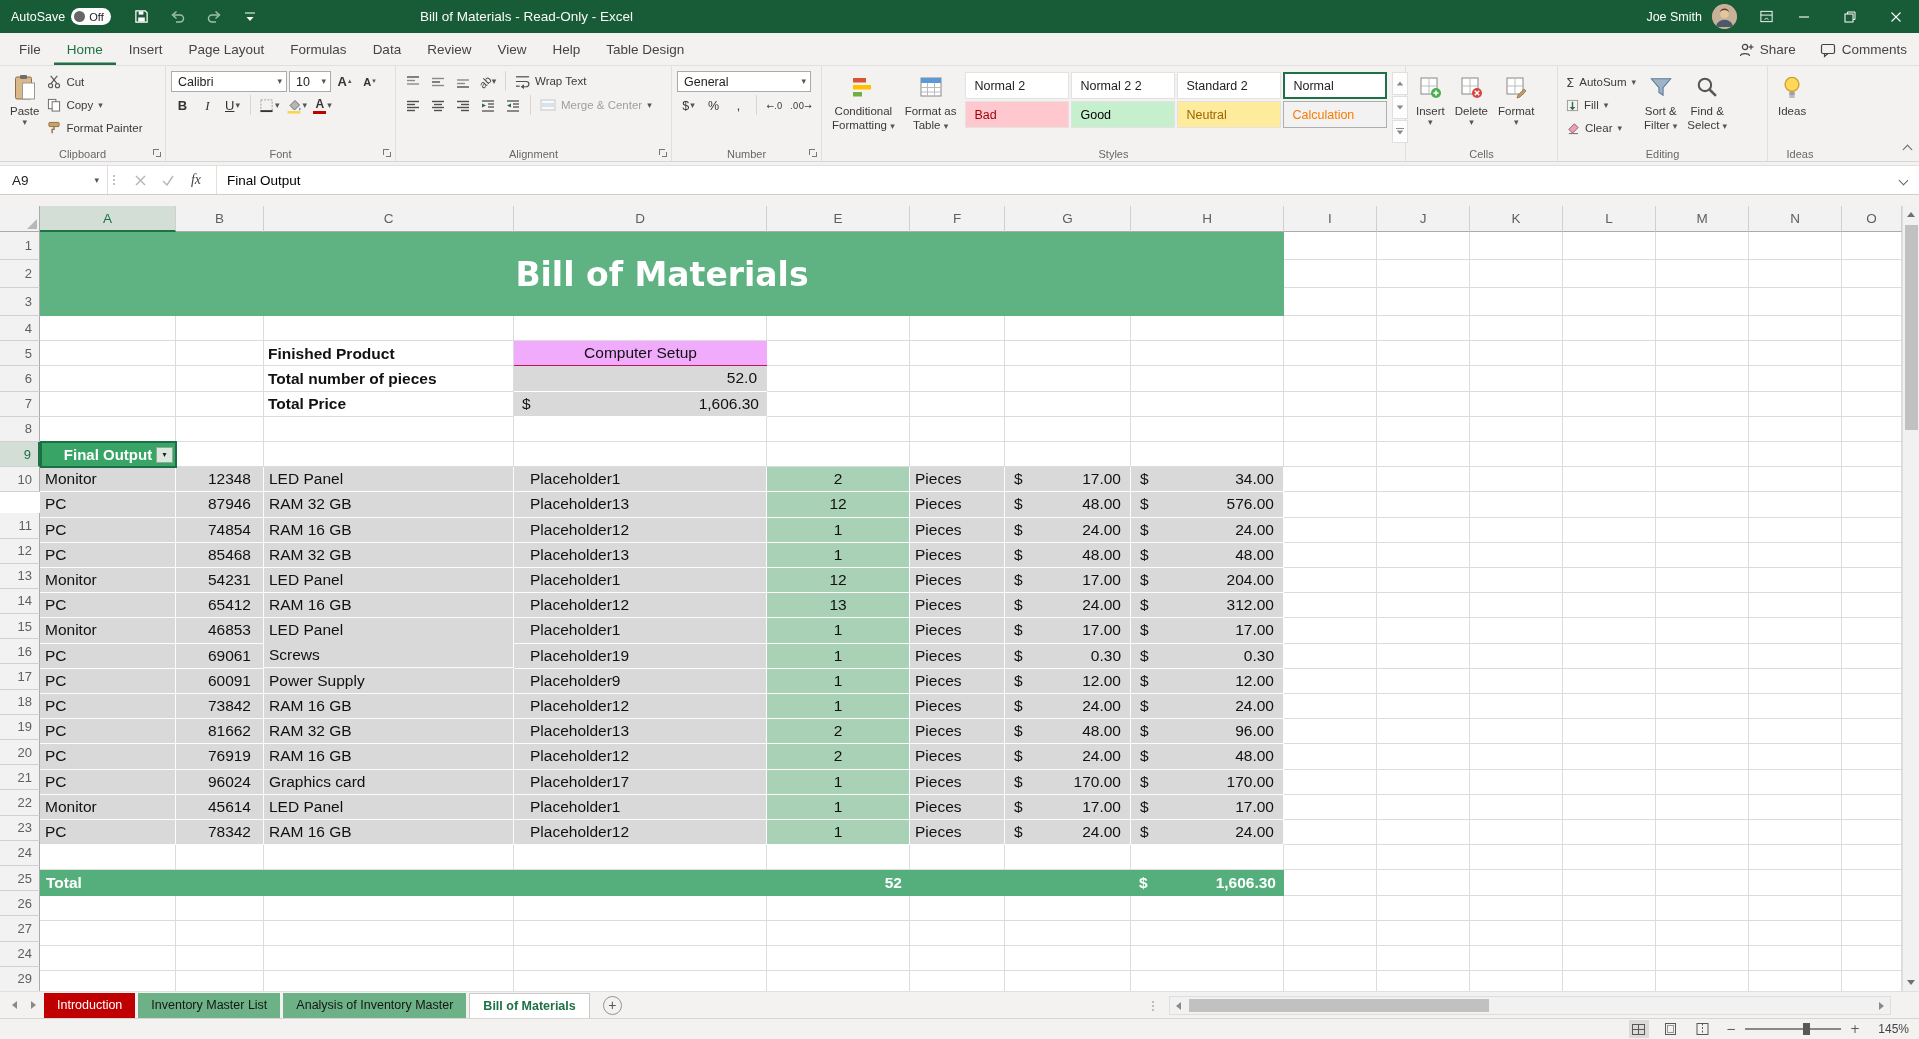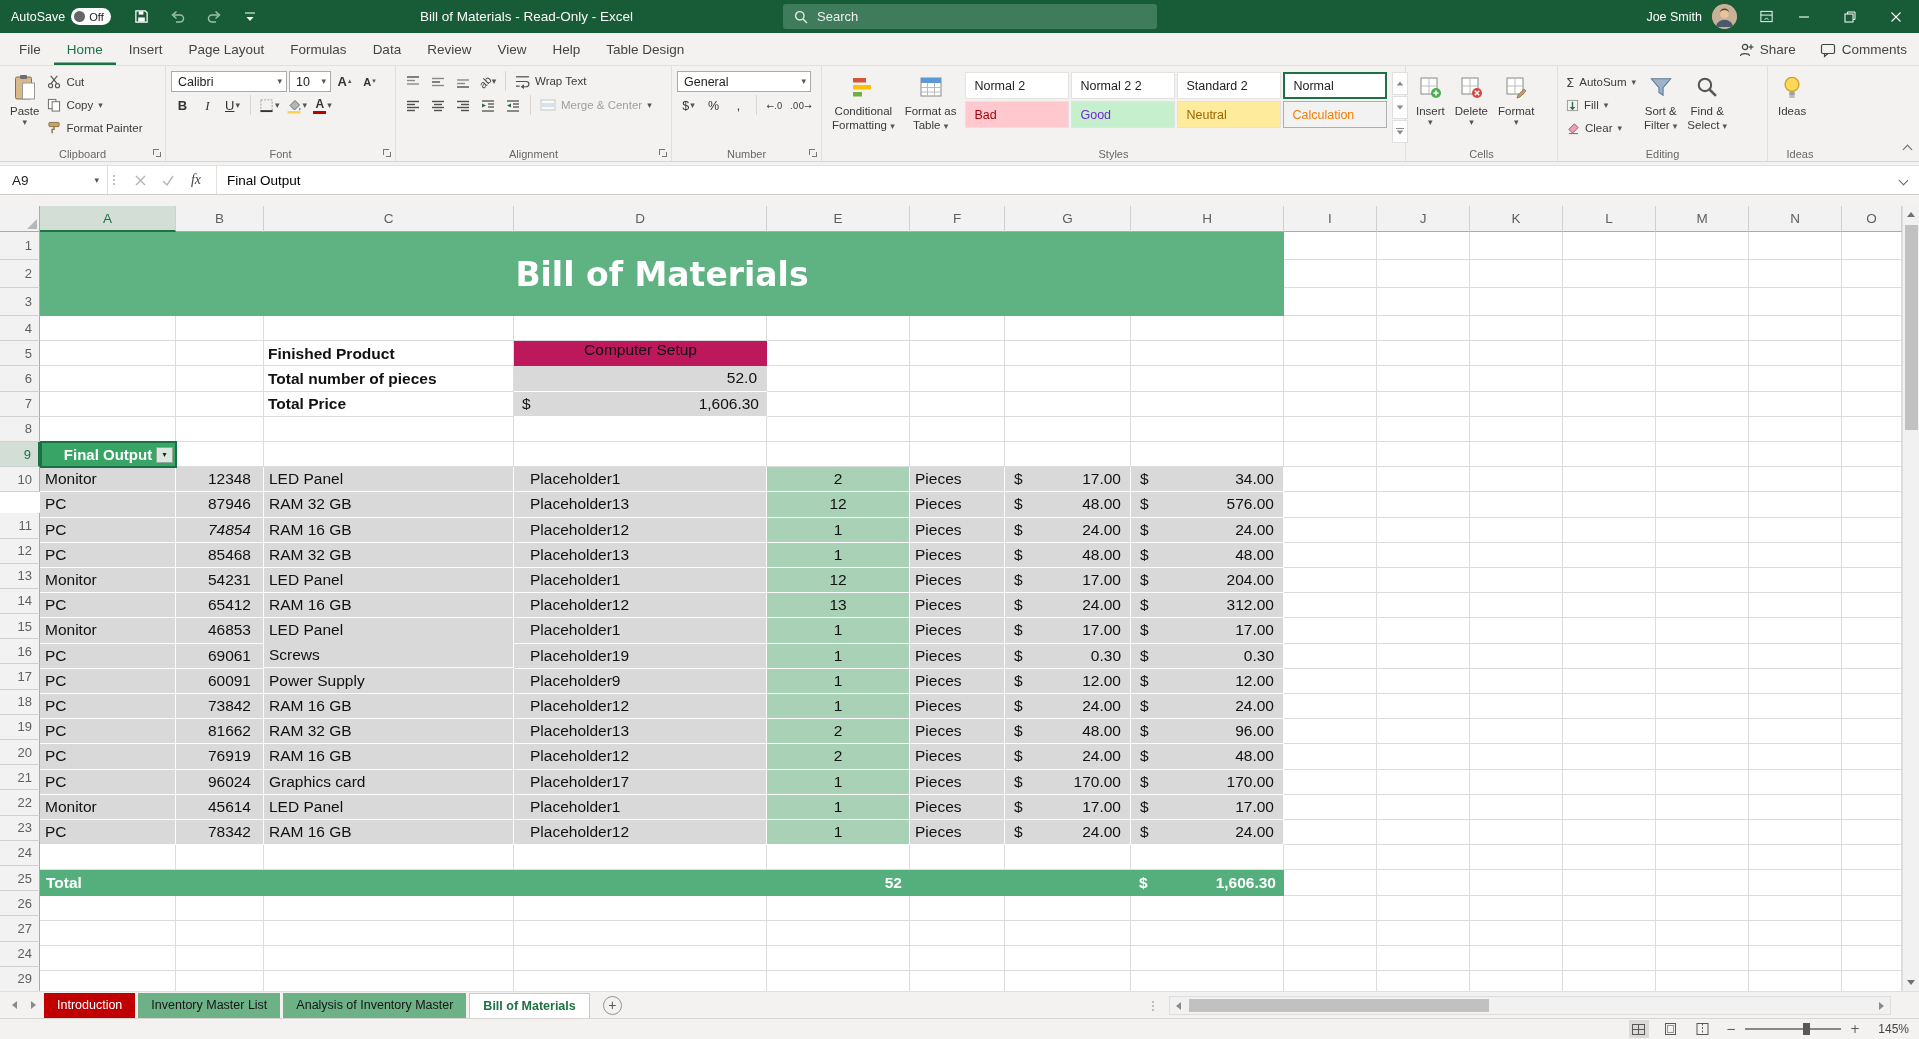--- a/index.html
+++ b/index.html
@@ -54,21 +54,21 @@
   .und-u{text-decoration:underline;font-size:13px}
   .fc-a{font-weight:bold;font-size:12px;line-height:1;display:flex;flex-direction:column;align-items:center;gap:1px}
   .fc-bar{width:13px;height:3px}
   .disabled{color:#A19F9D}
   .disabled svg{opacity:.5}
   .dec{font-size:9px;font-family:"DejaVu Sans",sans-serif;color:#444}
   .sgallery{display:grid;grid-template-columns:repeat(4,104px);grid-auto-rows:27px;gap:2px;align-content:start;padding:3px 4px}
   .scell{display:flex;align-items:center;justify-content:flex-start;padding-left:8px;font-size:12.5px;background:#fff;border:1px solid #E3E2E0;color:#222;overflow:hidden;white-space:nowrap}
   .scell.sel{border:2px solid #1E7145}
   .scell.bad{background:#FFC7CE;color:#9C0006}
-  .scell.good{background:#C6EFCE;color:#6d28d9}
+  .scell.good{background:#C6EFCE;color:#000000}
   .scell.neutral{background:#FFEB9C;color:#9C6500}
   .scell.calc{background:#F2F2F2;color:#FA7D00;border:1px solid #B0AEAC}
   .srail{display:flex;flex-direction:column;gap:1px;padding:3px 0 3px 1px}
   .srail .rl{width:16px;flex:1;background:#FDFDFD;border:1px solid #E1DFDD;display:flex;align-items:center;justify-content:center}
   .collapse-chev{position:absolute;right:8px;bottom:4px}
   .chev{width:7px;height:7px;border-right:1.6px solid #666;border-bottom:1.6px solid #666;display:inline-block}
   .chev.up{transform:rotate(-135deg)}
   .chev.down{transform:rotate(45deg)}
 
   
@@ -93,21 +93,21 @@
   .col-h.sel{background:#D3DED7;border-bottom:2px solid #1E7145;color:#1E7145}
   .rowheads{position:absolute;left:0;top:26px;width:40px;bottom:0;overflow:hidden}
   .row-h{display:flex;align-items:center;justify-content:flex-end;padding-right:7px;font-size:13px;color:#5F5F5F;border-bottom:1px solid #D0D0D0;border-right:1px solid #ABABAB;background:#F2F2F2}
   .row-h.sel{background:#D3DED7;border-right:2px solid #1E7145;color:#1E7145}
   .gridc{position:absolute;left:40px;top:26px;right:17px;bottom:0;overflow:hidden;background:#fff}
   .vline{position:absolute;top:0;width:1px;background:#DCDCDC}
   .hline{position:absolute;left:0;height:1px;background:#DCDCDC}
   .ov{position:absolute;display:flex;align-items:center;font-size:15.5px;color:#111;overflow:hidden;white-space:nowrap}
   .banner{background:#5FB282;color:#fff;font-weight:bold;font-size:33px;justify-content:center;font-family:"DejaVu Sans",sans-serif}
   .info-label{font-weight:bold;padding-left:4px}
-  .val-green{background:#be185d;justify-content:center;border-bottom:7px solid #be185d}
+  .val-green{background:#f0abfc;justify-content:center;border-bottom:1px solid #be185d}
   .val-gray{background:#D9D9D9;justify-content:flex-end;padding-right:10px;border-bottom:1px solid #fff}
   .val-acct{background:#D9D9D9;justify-content:space-between;padding:0 8px;border-bottom:1px solid #fff}
   .th{background:#38A466;color:#fff;font-weight:bold;justify-content:center;font-size:15px;position:relative}
   .filter-btn{position:absolute;right:3px;top:50%;transform:translateY(-50%);width:17px;height:16px;background:#DCE7DE;border:1px solid #8FA99A;display:flex;align-items:center;justify-content:center}
   .fdd{font-family:"DejaVu Sans",sans-serif;font-size:8px;color:#222;line-height:1}
   .cell{background:#D9D9D9;border-right:1px solid #FCFCFC;border-bottom:1px solid #FCFCFC;padding-left:5px}
   .cell.num{justify-content:flex-end;padding-right:12px}
   .cell.qty{background:#A9D1B5;justify-content:center;padding:0}
   .cell.acct{justify-content:space-between;padding:0 9px}
   .total-strip{background:#55AF7D}
@@ -182,27 +182,20 @@
       </span>
       <span class="btn">
         <svg width="12" height="12" viewBox="0 0 12 12">
             <line x1="1" y1="2" x2="11" y2="2" stroke="#fff"></line>
             <path d="M2.5 6l3.5 4 3.5-4z" fill="#fff"></path>
           </svg>
       </span>
     </div>
   </div>
   <div class="tb-title">Bill of Materials - Read-Only - Excel</div>
-  <div class="searchbox">
-    <svg width="14" height="14" viewBox="0 0 14 14">
-        <circle cx="5.8" cy="5.8" r="4.2" fill="none" stroke="#E8E8E8" stroke-width="1.4"></circle>
-        <line x1="9" y1="9" x2="13" y2="13" stroke="#E8E8E8" stroke-width="1.4"></line>
-      </svg>
-    <span>Search</span>
-  </div>
   <div class="tb-right">
     <span class="username">Joe Smith</span>
     <span class="avatar">
       <svg width="25" height="25" viewBox="0 0 26 26">
           <circle cx="13" cy="13" r="13" fill="#C7B299"></circle>
           <circle cx="13" cy="10.5" r="4.4" fill="#E8C49C"></circle>
           <path d="M8.3 8.6a4.8 4.8 0 0 1 9.4 0c-1.4-1.6-2.6-2.3-4.7-2.3s-3.3.7-4.7 2.3z" fill="#5B3F2E"></path>
           <path d="M4 24a9 7.5 0 0 1 18 0z" fill="#4B5A68"></path>
         </svg>
     </span>
@@ -863,21 +856,21 @@
       <div class="ov cell" style="left: 870px; top: 260.4px; width: 95px; height: 25.2px;">Pieces</div>
       <div class="ov cell acct" style="left: 965px; top: 260.4px; width: 126px; height: 25.2px;">
         <span>$</span>
         <span>48.00</span>
       </div>
       <div class="ov cell acct" style="left: 1091px; top: 260.4px; width: 153px; height: 25.2px;">
         <span>$</span>
         <span>576.00</span>
       </div>
       <div class="ov cell" style="left: 0px; top: 285.6px; width: 136px; height: 25.2px;">PC</div>
-      <div class="ov cell num" style="left: 136px; top: 285.6px; width: 88px; height: 25.2px; font-style: italic;">74854</div>
+      <div class="ov cell num" style="left: 136px; top: 285.6px; width: 88px; height: 25.2px;">74854</div>
       <div class="ov cell" style="left: 224px; top: 285.6px; width: 250px; height: 25.2px;">RAM 16 GB</div>
       <div class="ov cell" style="left: 474px; top: 285.6px; width: 253px; height: 25.2px; padding-left: 16px;">Placeholder12</div>
       <div class="ov cell qty" style="left: 727px; top: 285.6px; width: 143px; height: 25.2px;">1</div>
       <div class="ov cell" style="left: 870px; top: 285.6px; width: 95px; height: 25.2px;">Pieces</div>
       <div class="ov cell acct" style="left: 965px; top: 285.6px; width: 126px; height: 25.2px;">
         <span>$</span>
         <span>24.00</span>
       </div>
       <div class="ov cell acct" style="left: 1091px; top: 285.6px; width: 153px; height: 25.2px;">
         <span>$</span>

